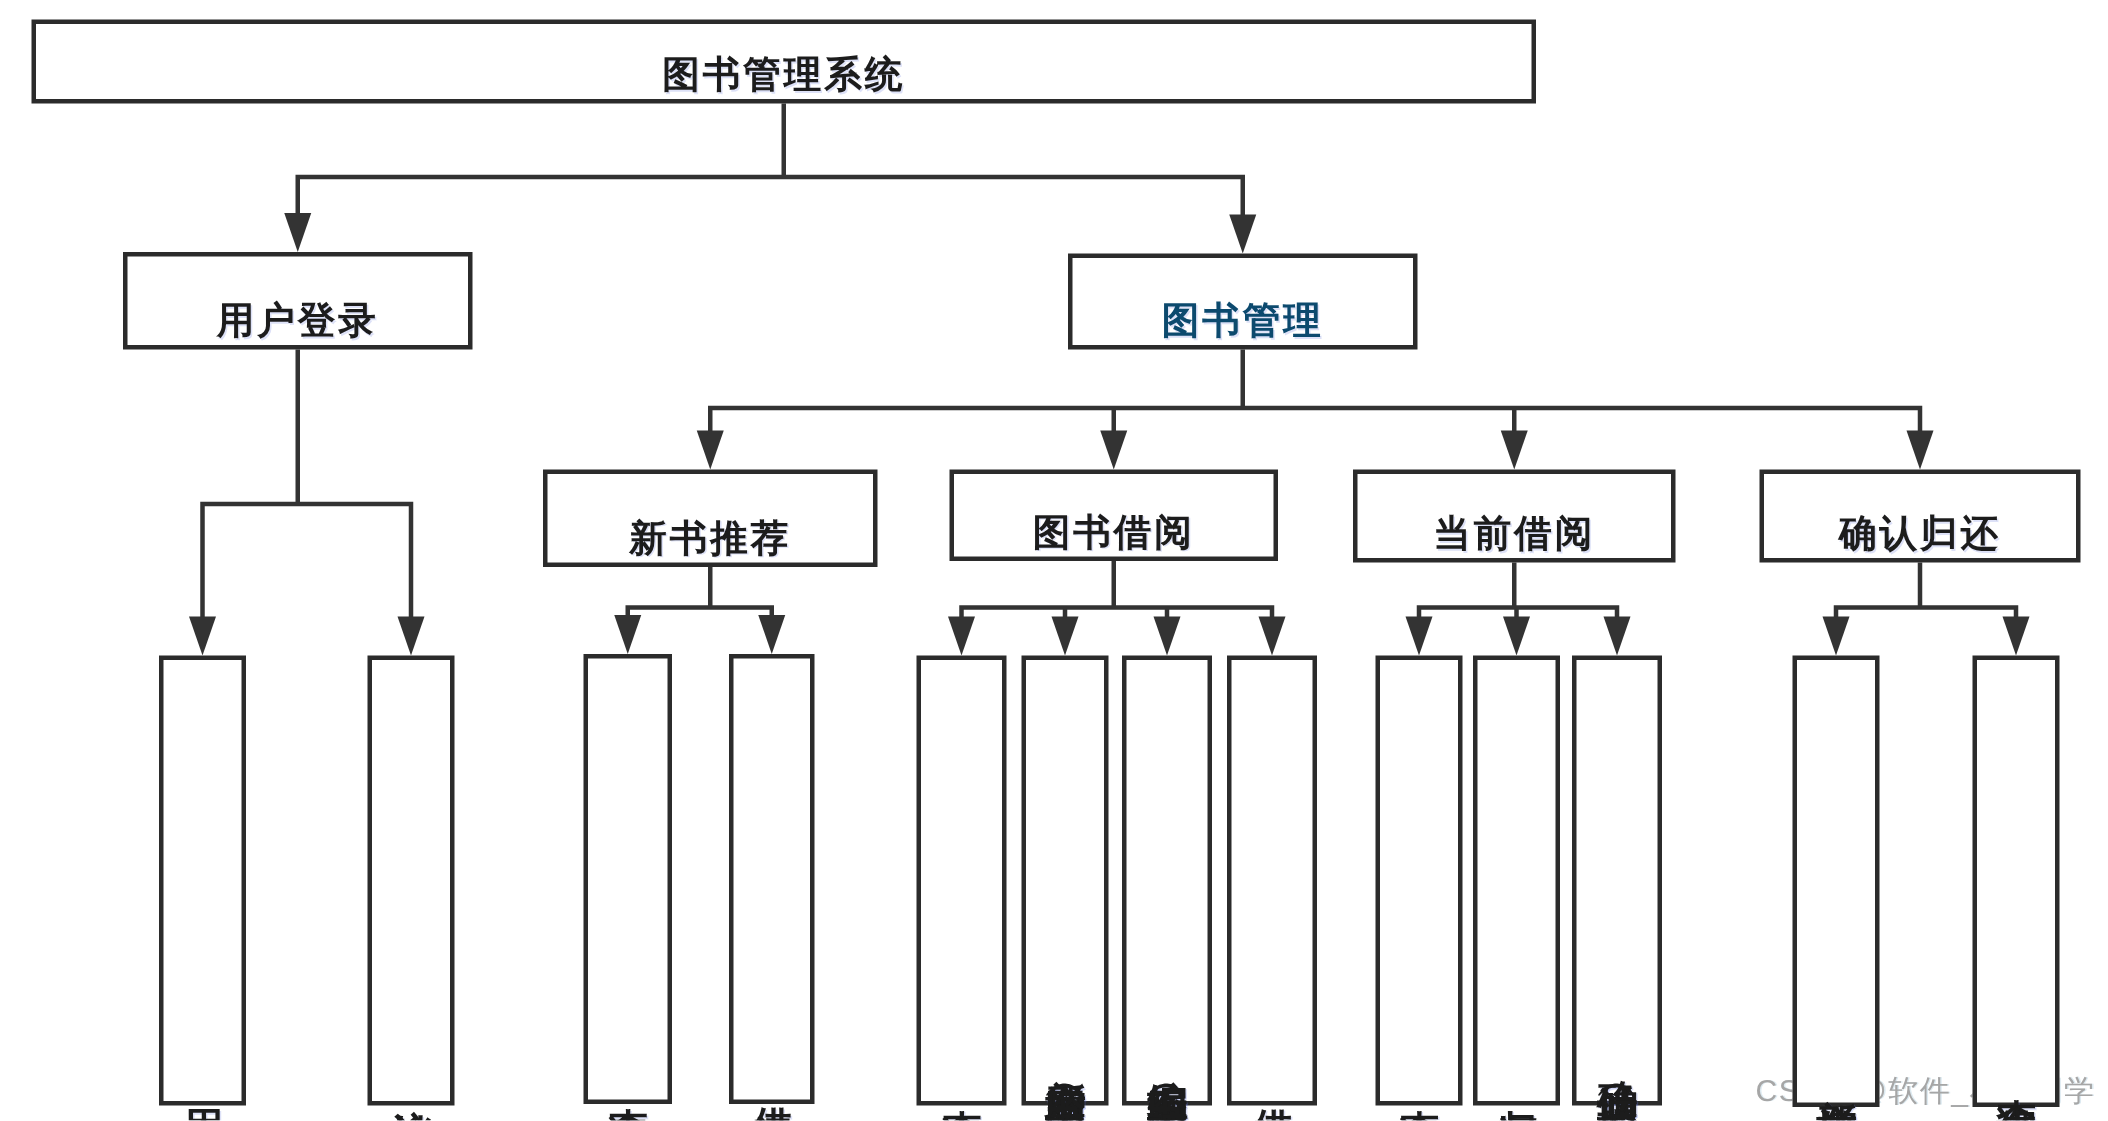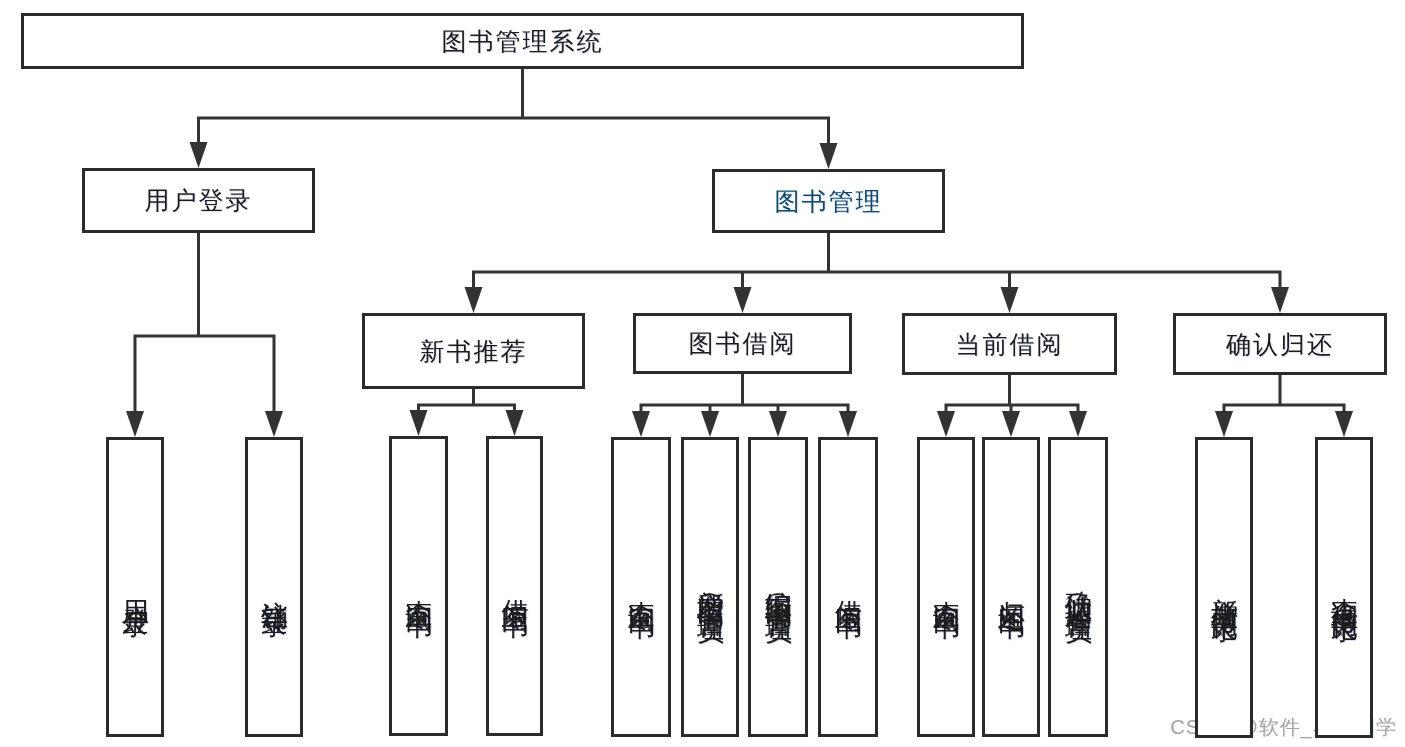--- a/index.html
+++ b/index.html
@@ -22,22 +22,23 @@
     width: 1405px;
     height: 747px;
     display: block;
   }
   .node {
     position: absolute;
     background: #ffffff;
     border: 3px solid #2b2b2b;
     box-sizing: border-box;
     display: flex;
-    align-items: center;
+    align-items: flex-end;
     justify-content: center;
+    font-weight: bold;
   }
   .node .lbl {
     font-size: 25px;
     letter-spacing: 2px;
     white-space: nowrap;
     text-shadow: 1px 1px 0 rgba(100, 120, 220, 0.22);
   }
   .node.vert .lbl {
     writing-mode: vertical-rl;
     text-orientation: mixed;
@@ -91,21 +92,21 @@
   <div class="watermark" style="color: rgb(166, 166, 166);">CSDN @软件_小贺同学</div>
 <div class="node" style="left: 21px; top: 13px; width: 1003px; height: 56px; border-color: rgb(43, 43, 43); color: rgb(28, 28, 28);">
       <span class="lbl">图书管理系统</span>
     </div>
     <div class="node" style="left: 82px; top: 168px; width: 233px; height: 65px; border-color: rgb(43, 43, 43); color: rgb(28, 28, 28);">
       <span class="lbl">用户登录</span>
     </div>
     <div class="node" style="left: 712px; top: 169px; width: 233px; height: 64px; border-color: rgb(43, 43, 43); color: #0c4a6e;">
       <span class="lbl">图书管理</span>
     </div>
-    <div class="node" style="left: 362px; top: 313px; width: 223px; height: 76px; border-color: rgb(43, 43, 43); color: rgb(28, 28, 28);">
+    <div class="node" style="left: 362px; top: 313px; width: 223px; height: 65px; border-color: rgb(43, 43, 43); color: rgb(28, 28, 28);">
       <span class="lbl">新书推荐</span>
     </div>
     <div class="node" style="left: 633px; top: 313px; width: 219px; height: 61px; border-color: rgb(43, 43, 43); color: rgb(28, 28, 28);">
       <span class="lbl">图书借阅</span>
     </div>
     <div class="node" style="left: 902px; top: 313px; width: 215px; height: 62px; border-color: rgb(43, 43, 43); color: rgb(28, 28, 28);">
       <span class="lbl">当前借阅</span>
     </div>
     <div class="node" style="left: 1173px; top: 313px; width: 214px; height: 62px; border-color: rgb(43, 43, 43); color: rgb(28, 28, 28);">
       <span class="lbl">确认归还</span>

